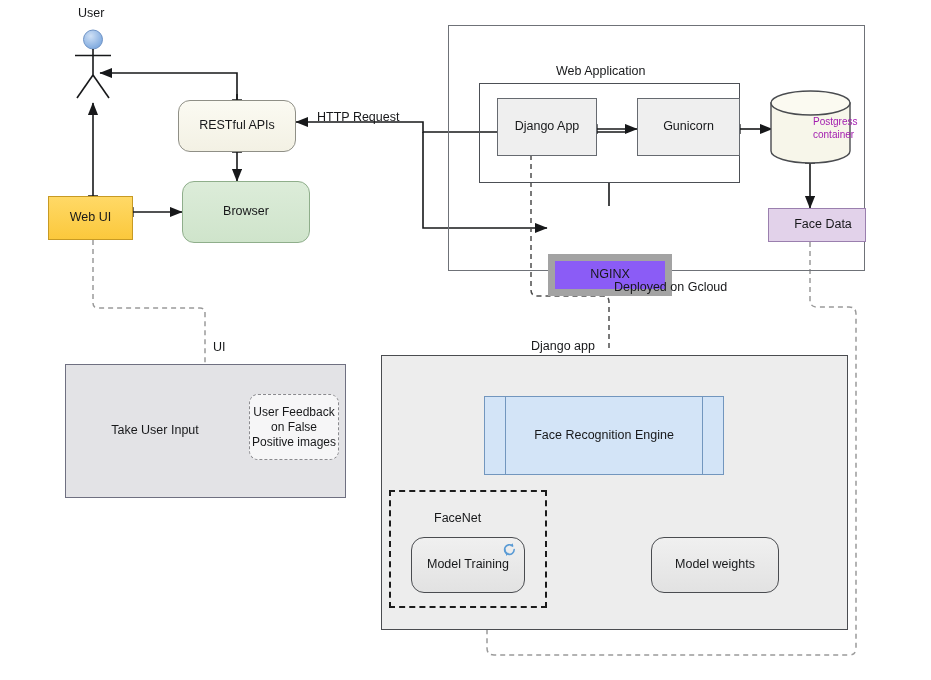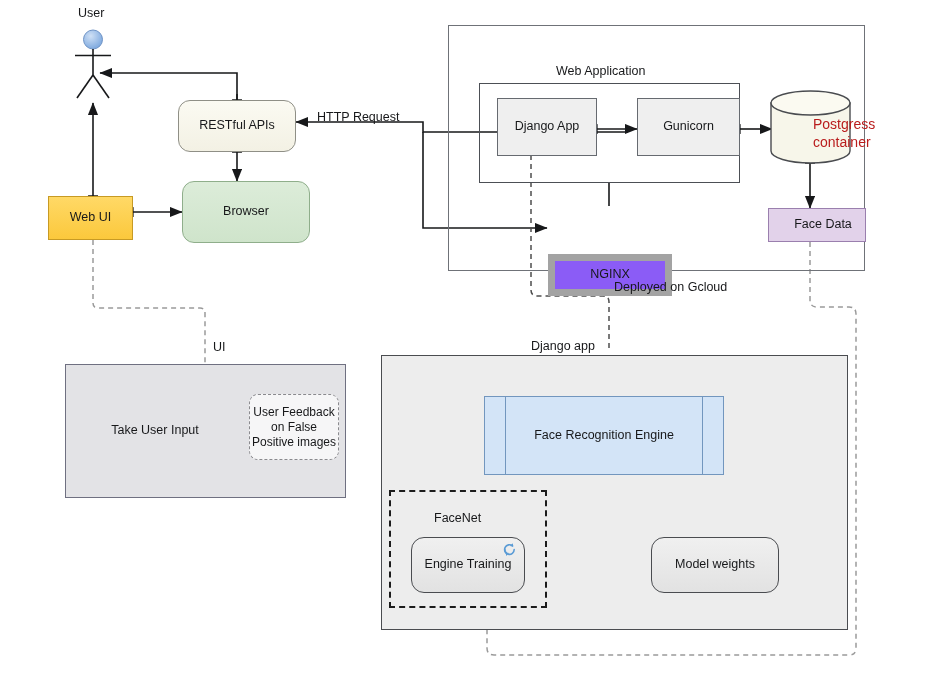--- a/index.html
+++ b/index.html
@@ -136,22 +136,22 @@
   .db-cyl {
     position: absolute;
     z-index: 3;
   }
   .db-label {
     position: absolute;
     left: 0;
     right: 0;
     top: 26px;
     text-align: center;
-    font-size: 14px;
-    color: #b91c1c;
+    font-size: 10px;
+    color: #a21caf;
     line-height: 1.25;
     padding-left: 43px;
   }
   .stick {
     position: absolute;
     z-index: 3;
   }
 </style>
 </head>
 <body>
@@ -310,20 +310,20 @@
   <div class="node n-facenet" style="left:389px; top:490px; width:158px; height:118px;"></div>
   <div class="lbl" style="left:434px; top:511px;">FaceNet</div>
 
   <div class="node n-round" style="left:411px; top:537px; width:114px; height:56px;">
     <svg class="refresh-icon" viewBox="0 0 16 16">
       <path d="M13.0,8.1 A5.1,5.1 0 1 1 11.2,4.2" fill="none" stroke="#5a9bd5" stroke-width="1.7" stroke-linecap="round"></path>
       <path d="M11.6,1.2 L11.9,4.8 L8.4,4.2 z" fill="#5a9bd5"></path>
       <path d="M3.0,7.9 A5.1,5.1 0 0 0 4.8,11.8" fill="none" stroke="#5a9bd5" stroke-width="1.7" stroke-linecap="round"></path>
       <path d="M4.4,14.8 L4.1,11.2 L7.6,11.8 z" fill="#5a9bd5"></path>
     </svg>
-    <span>Engine Training</span>
+    <span>Model Training</span>
   </div>
 
   <div class="node n-round" style="left:651px; top:537px; width:128px; height:56px;">
     <span>Model weights</span>
   </div>
 
 </div>
 
 </body></html>

